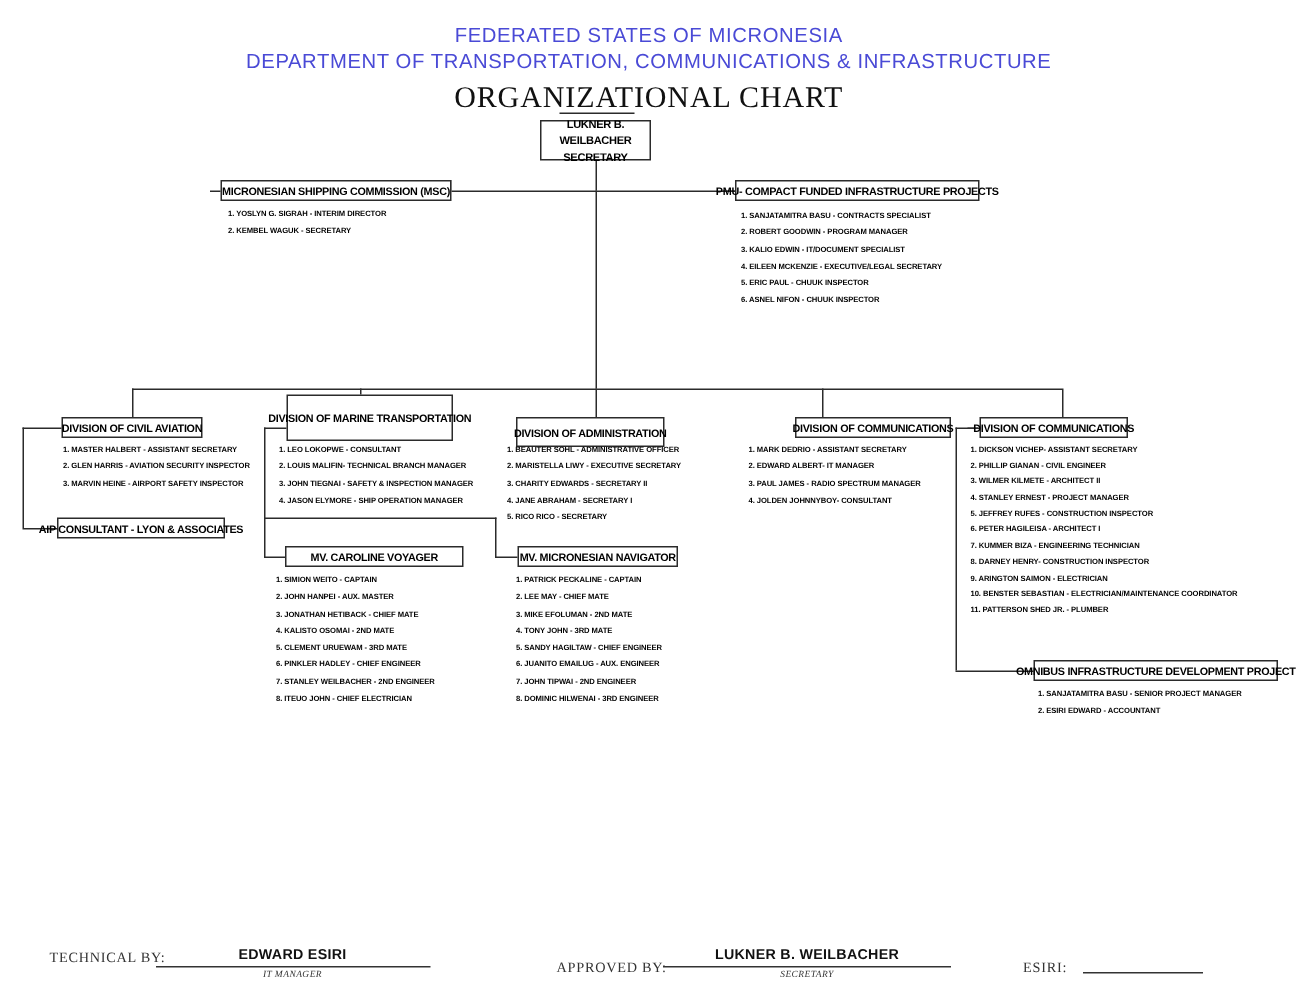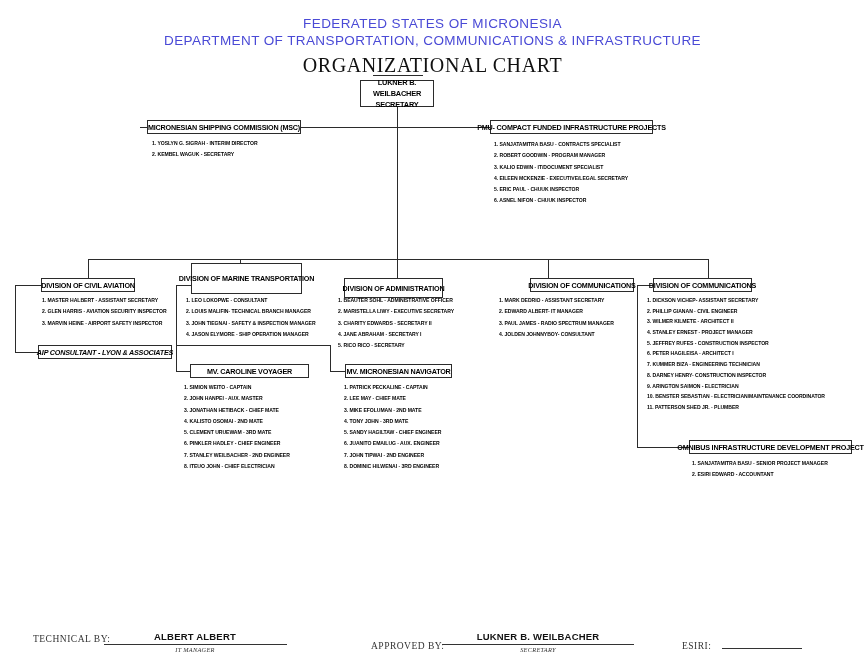--- a/index.html
+++ b/index.html
@@ -136,21 +136,21 @@
 
   <div class="box" style="left:41px;top:278px;width:94px;height:14px;">
     <span class="box-title">DIVISION OF CIVIL AVIATION</span>
   </div>
   <div class="lst" style="left:42px;top:298px;">
     <div>1. MASTER HALBERT - ASSISTANT SECRETARY</div>
     <div>2. GLEN HARRIS - AVIATION SECURITY INSPECTOR</div>
     <div>3. MARVIN HEINE - AIRPORT SAFETY INSPECTOR</div>
   </div>
 
-  <div class="box" style="left:38px;top:345px;width:134px;height:14px;font-style:italic;">
+  <div class="box" style="left:38px;top:345px;width:112px;height:14px;">
     <span class="box-title">AIP CONSULTANT - LYON &amp; ASSOCIATES</span>
   </div>
 
   <div class="box" style="left:191px;top:263px;width:111px;height:31px;">
     <span class="box-title">DIVISION OF MARINE TRANSPORTATION</span>
   </div>
   <div class="lst" style="left:186px;top:298px;">
     <div>1. LEO LOKOPWE - CONSULTANT</div>
     <div>2. LOUIS MALIFIN- TECHNICAL BRANCH MANAGER</div>
     <div>3. JOHN TIEGNAI - SAFETY &amp; INSPECTION MANAGER</div>
@@ -225,21 +225,21 @@
 
   <div class="box" style="left:689px;top:440px;width:163px;height:14px;">
     <span class="box-title">OMNIBUS INFRASTRUCTURE DEVELOPMENT PROJECT</span>
   </div>
   <div class="lst" style="left:692px;top:461px;">
     <div>1. SANJATAMITRA BASU - SENIOR PROJECT MANAGER</div>
     <div>2. ESIRI EDWARD - ACCOUNTANT</div>
   </div>
 
   <div class="ft ft-lbl" style="left:33px;top:634px;">TECHNICAL BY:</div>
-  <div class="ft ft-name" style="left:110px;top:631px;width:170px;">ALBERT ALBERT</div>
+  <div class="ft ft-name" style="left:110px;top:631px;width:170px;">EDWARD ESIRI</div>
   <div class="ft-rule" style="left:104px;top:644px;width:183px;"></div>
   <div class="ft ft-role" style="left:110px;top:646px;width:170px;">IT MANAGER</div>
 
   <div class="ft ft-lbl" style="left:371px;top:641px;">APPROVED BY:</div>
   <div class="ft ft-name" style="left:448px;top:631px;width:180px;">LUKNER B. WEILBACHER</div>
   <div class="ft-rule" style="left:442px;top:644px;width:192px;"></div>
   <div class="ft ft-role" style="left:448px;top:646px;width:180px;">SECRETARY</div>
 
   <div class="ft ft-lbl" style="left:682px;top:641px;">ESIRI:</div>
   <div class="ft-rule" style="left:722px;top:648px;width:80px;"></div>

